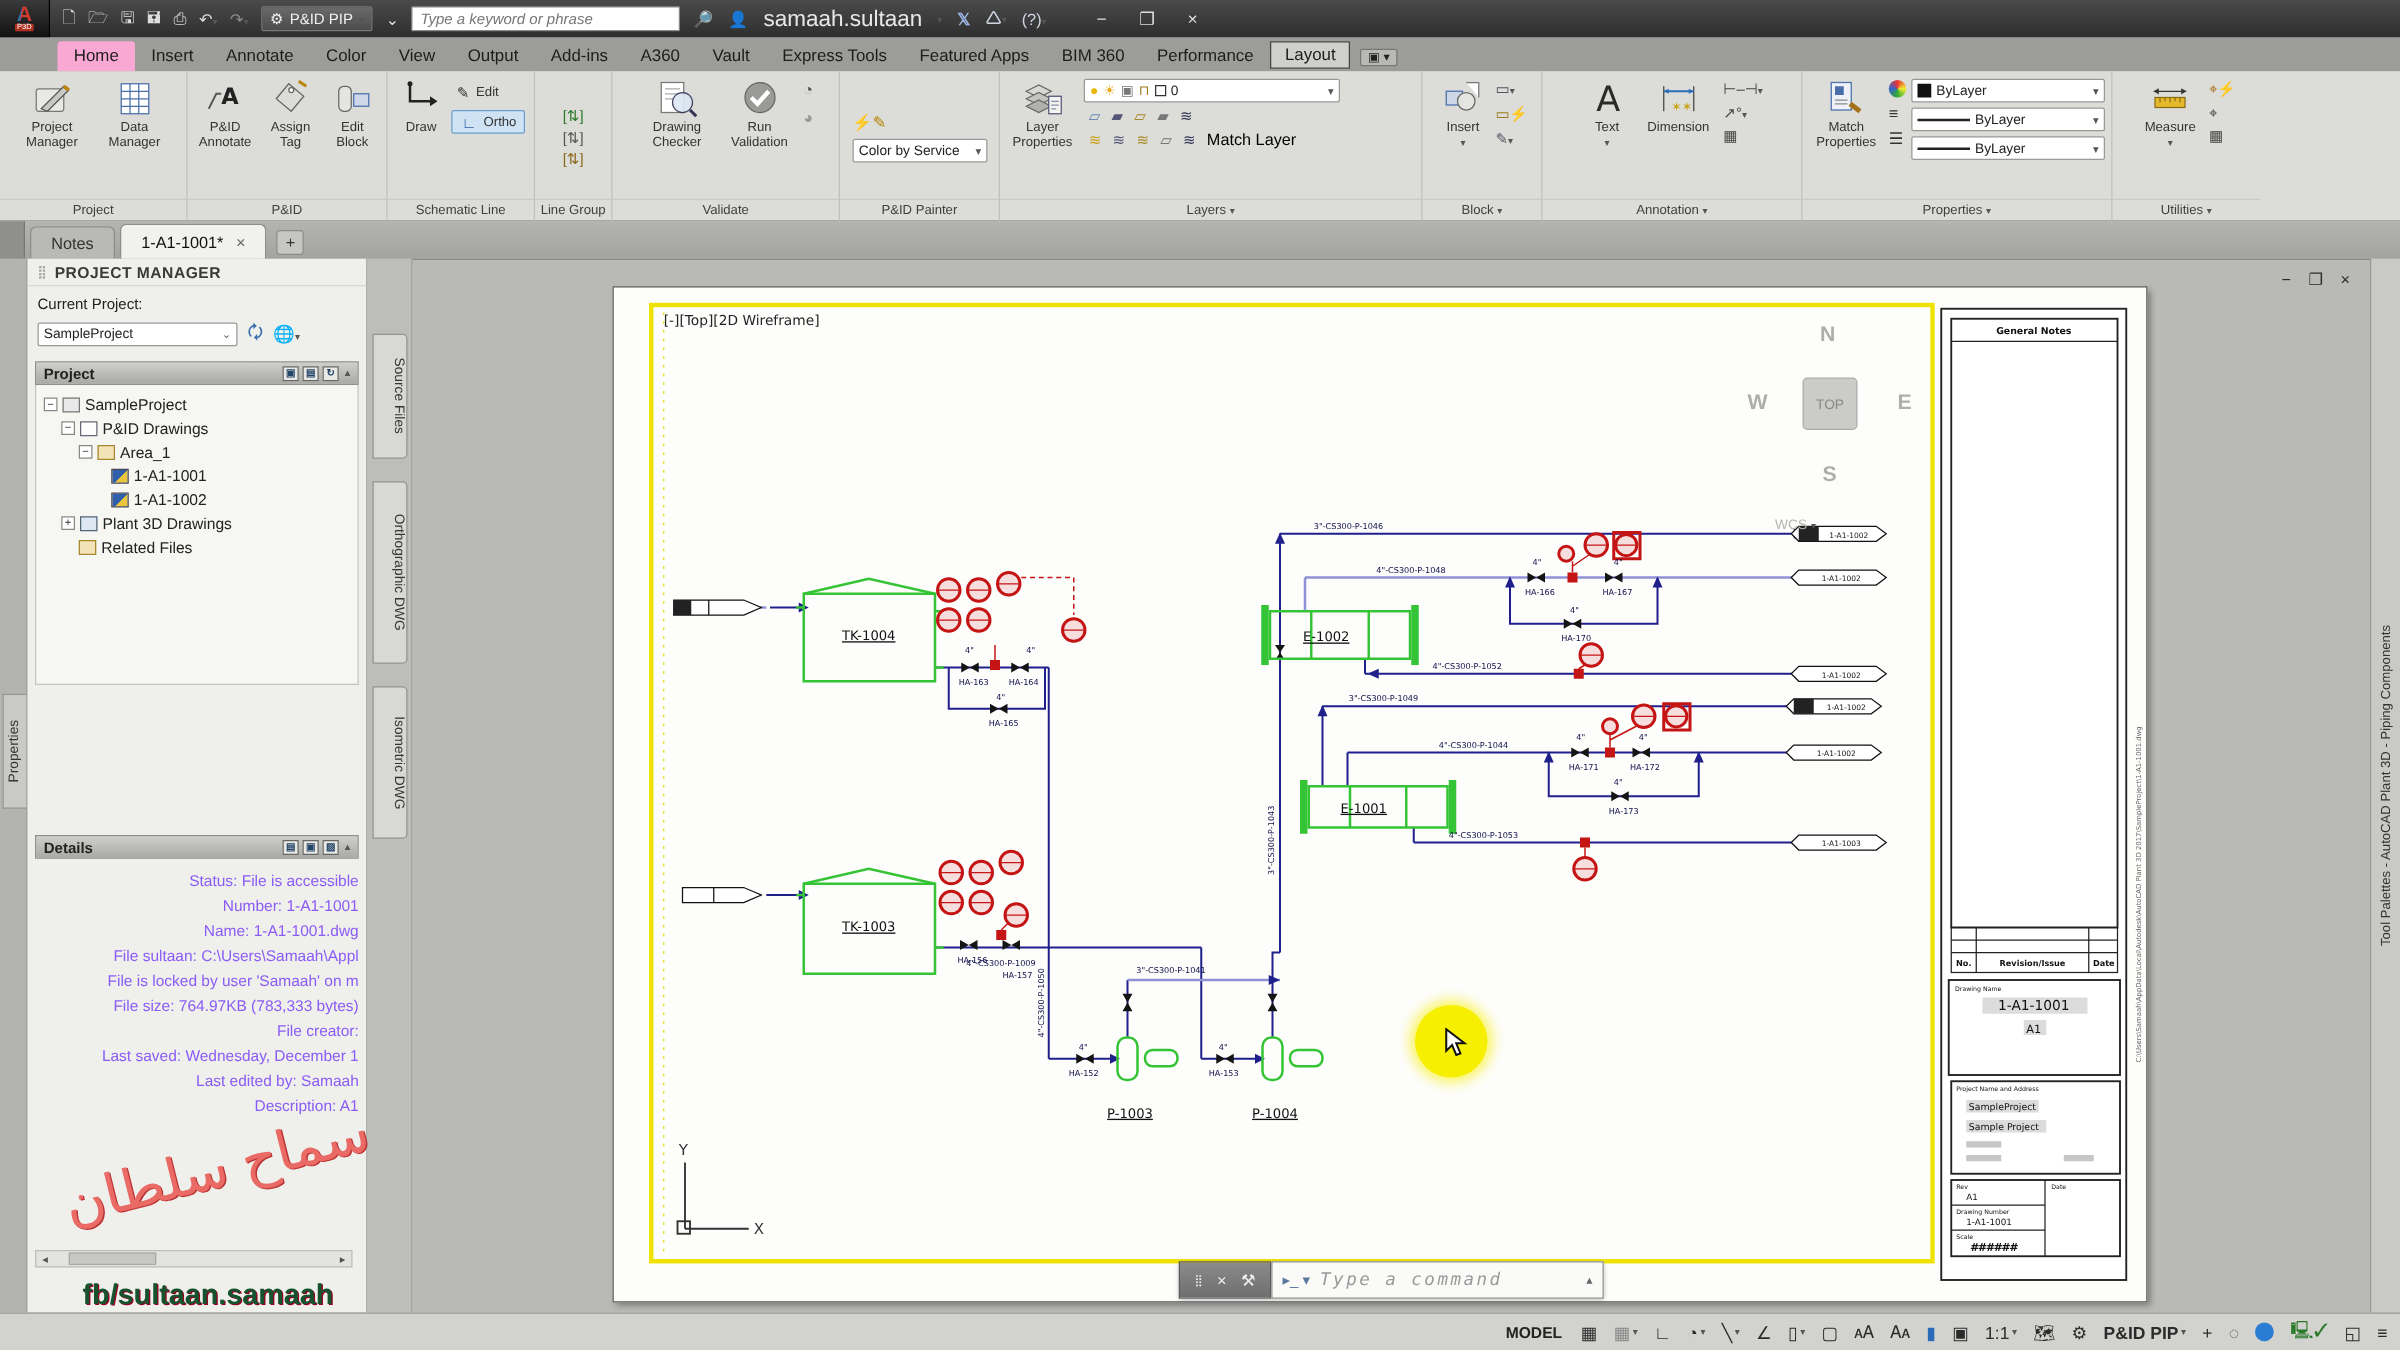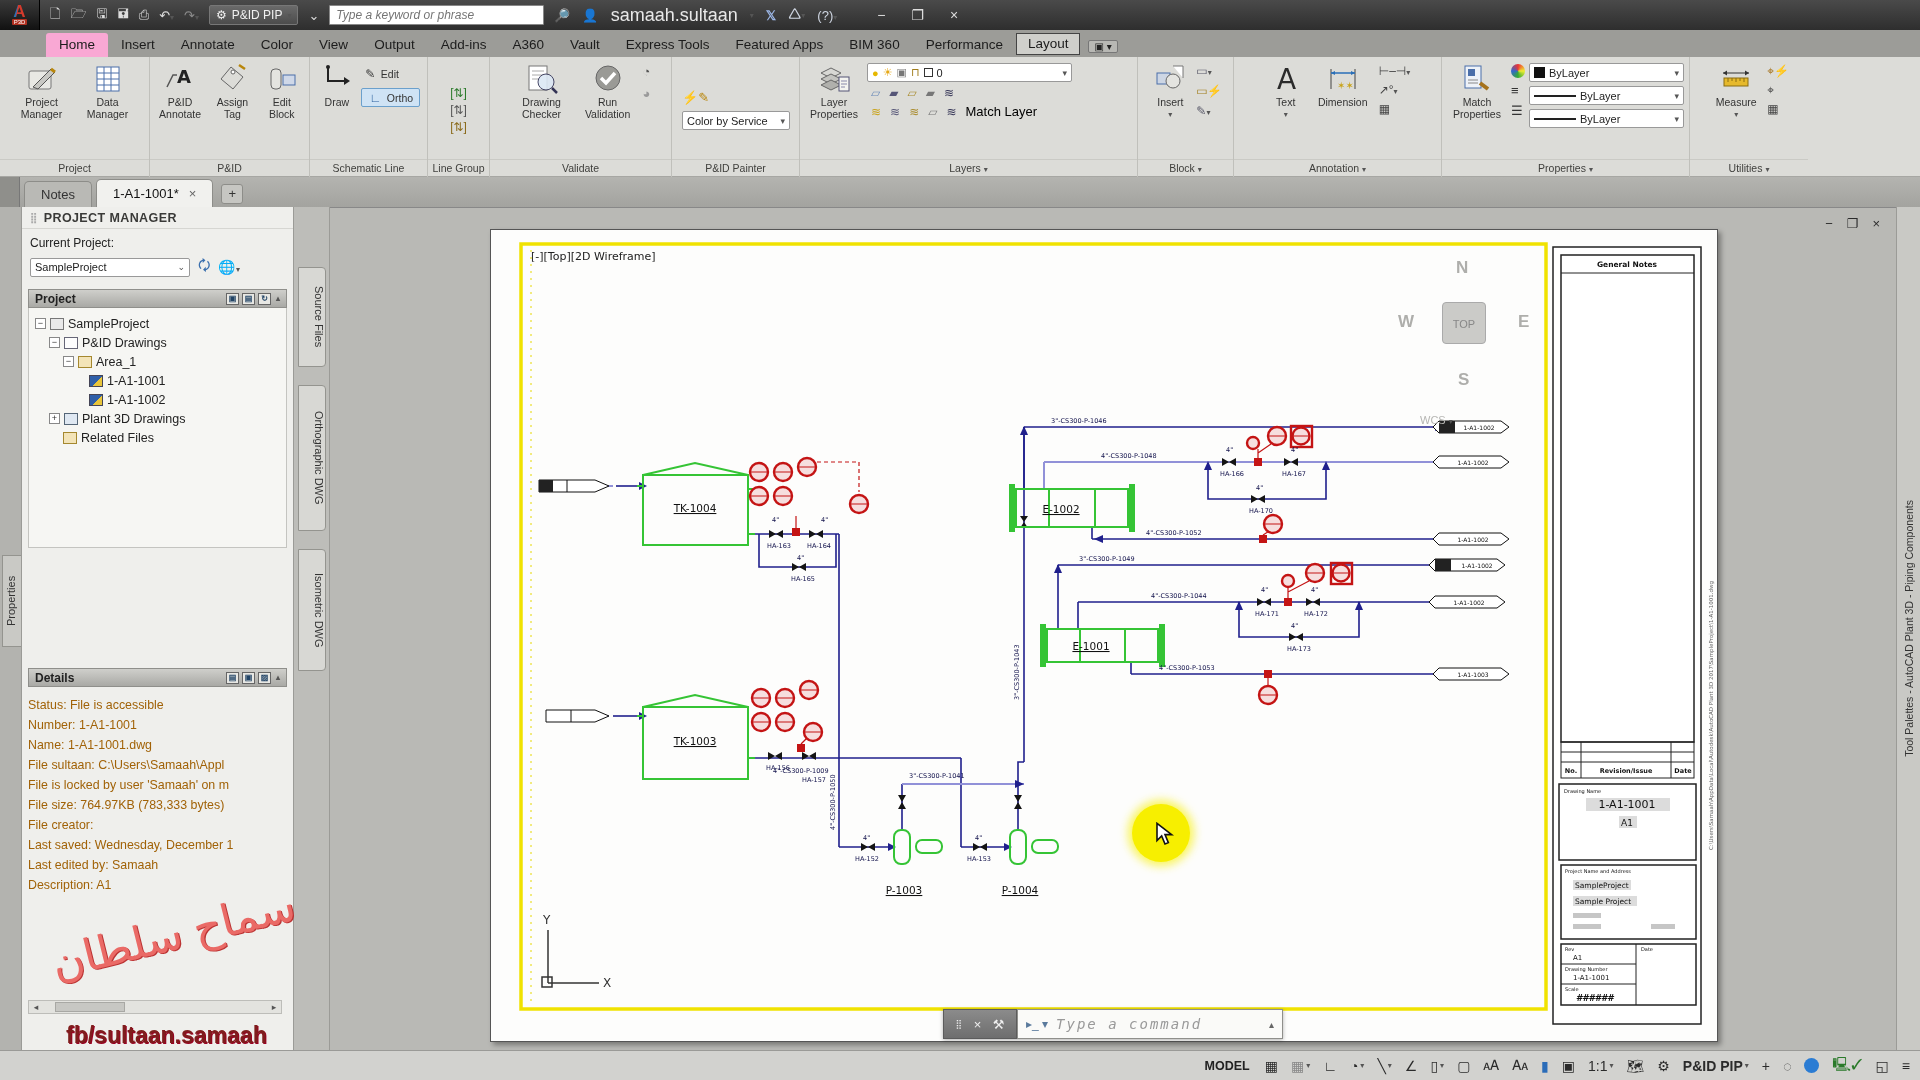--- a/index.html
+++ b/index.html
@@ -70,21 +70,21 @@
   .sect-body { margin:0 6px; background:#f6f6f3; border:1px solid #c4c4c0; border-top:none; padding:6px 2px; }
   #tree-body { height:240px; }
   .trow { display:flex; align-items:center; gap:4px; height:19px; font-size:12.5px; white-space:nowrap; }
   .exp { width:11px; height:11px; border:1px solid #888; background:#fff; font-size:9px; line-height:9px; text-align:center; color:#333; flex:none; }
   .tic { width:14px; height:12px; flex:none; position:relative; }
   .tic.doc { background:#fdfdfd; border:1px solid #667; }
   .tic.folder { background:#f3e4b8; border:1px solid #a5882f; }
   .tic.dwg { background:linear-gradient(135deg,#2f5fa8 55%,#e8c53a 55%); border:1px solid #445; }
   .tic.proj { background:#e9e9e9; border:1px solid #777; }
   .tic.p3d { background:#dfe8f2; border:1px solid #567; }
-  #details-body { padding:8px 6px; line-height:20px; font-size:12.4px; color:#a16207; white-space:nowrap; overflow:hidden; }
+  #details-body { padding:8px 6px; line-height:20px; font-size:12.4px; color:#8b5cf6; white-space:nowrap; overflow:hidden;text-align:right; }
   #pal-hscroll { position:absolute; left:6px; bottom:36px; width:254px; height:14px; background:#e3e3df; border:1px solid #bdbdb9; display:flex; align-items:center; }
   #pal-hscroll .arr { width:14px; text-align:center; font-size:9px; color:#555; }
   #pal-hscroll .thumb { width:70px; height:10px; background:#c7c7c3; border:1px solid #a8a8a4; margin-left:12px; }
 
   
   #sidestrip { width:36px; background:#bdbdb9; border-right:1px solid #9b9b97; position:relative; }
   .vtab { position:absolute; left:4px; width:28px; background:#d8d8d4; border:1px solid #94948f; border-radius:0 4px 4px 0; writing-mode:vertical-rl; font-size:11px; color:#333; text-align:center; padding:8px 0; }
 
   
   #canvas { flex:1; position:relative; background:#b9b9b5; border-top:1px solid #888; overflow:hidden; }
@@ -113,21 +113,21 @@
 
   
   #statusbar { position:absolute; left:0; top:1050px; width:1920px; height:30px; background:#d2d2cf; border-top:1px solid #9a9a97; display:flex; align-items:center; justify-content:flex-end; gap:13px; padding-right:10px; font-size:12px; color:#222; }
   .sic { font-size:14px; color:#2b2b2b; display:flex; align-items:center; gap:2px; }
   .sic .chev { font-size:8px; }
   #model-lab { font-weight:bold; font-size:12.5px; margin-right:2px; }
   .bluedot { width:15px; height:15px; border-radius:50%; background:#2b7cd3; display:inline-block; }
 
   
   #wm-ar { position:absolute; left:48px; top:905px; width:280px; font-size:44px; color:#ea6a66; transform:rotate(-14deg); text-shadow:1px 1px 0 #b33; white-space:nowrap; z-index:50; }
-  #wm-fb { position:absolute; left:66px; top:1022px; font-size:23px; font-weight:bold; color:#7f1d1d; text-shadow:1px 1px 0 #902; z-index:50; }
+  #wm-fb { position:absolute; left:66px; top:1022px; font-size:23px; font-weight:bold; color:#14532d; text-shadow:1px 1px 0 #902; z-index:50; }
 
   
   svg text { font-family:"DejaVu Sans", sans-serif; }
 </style>
 </head>
 <body>
 
 <div id="app">
 
   <div id="titlebar">

